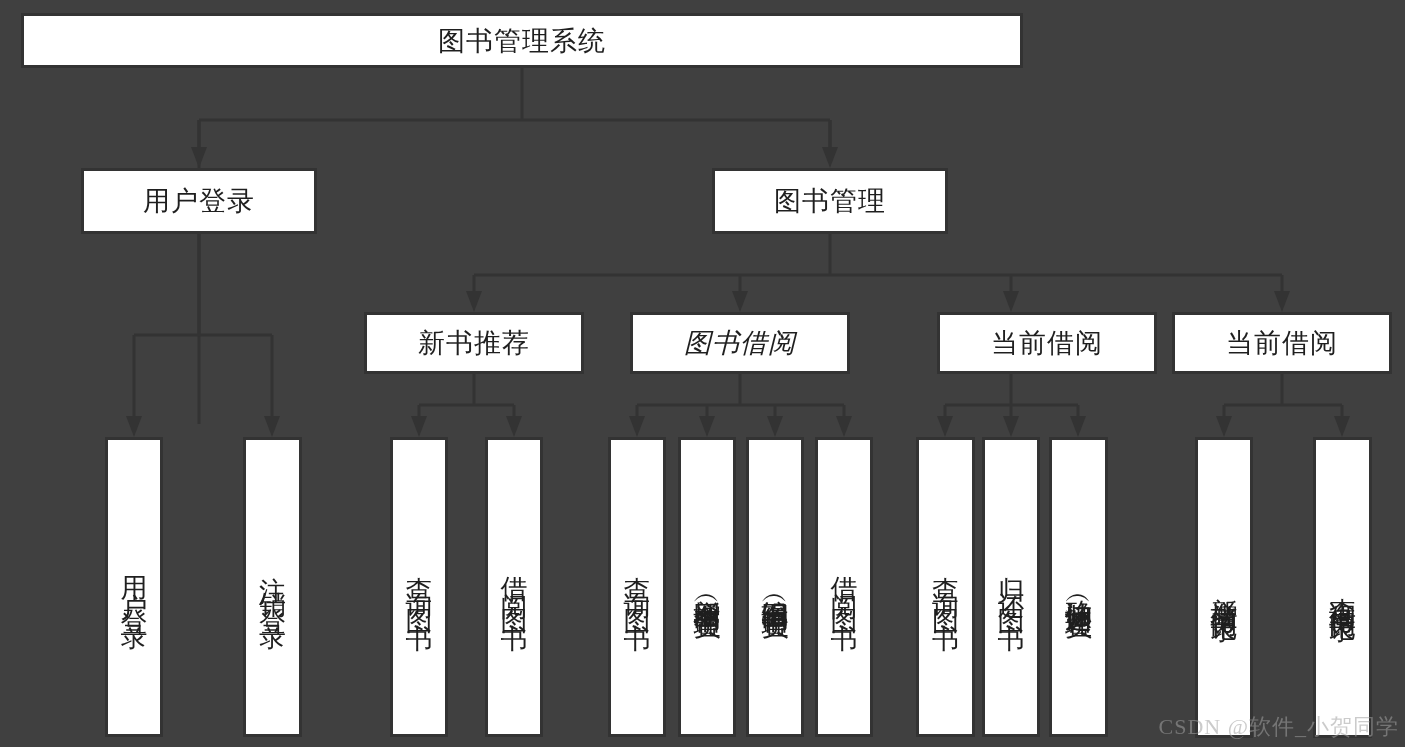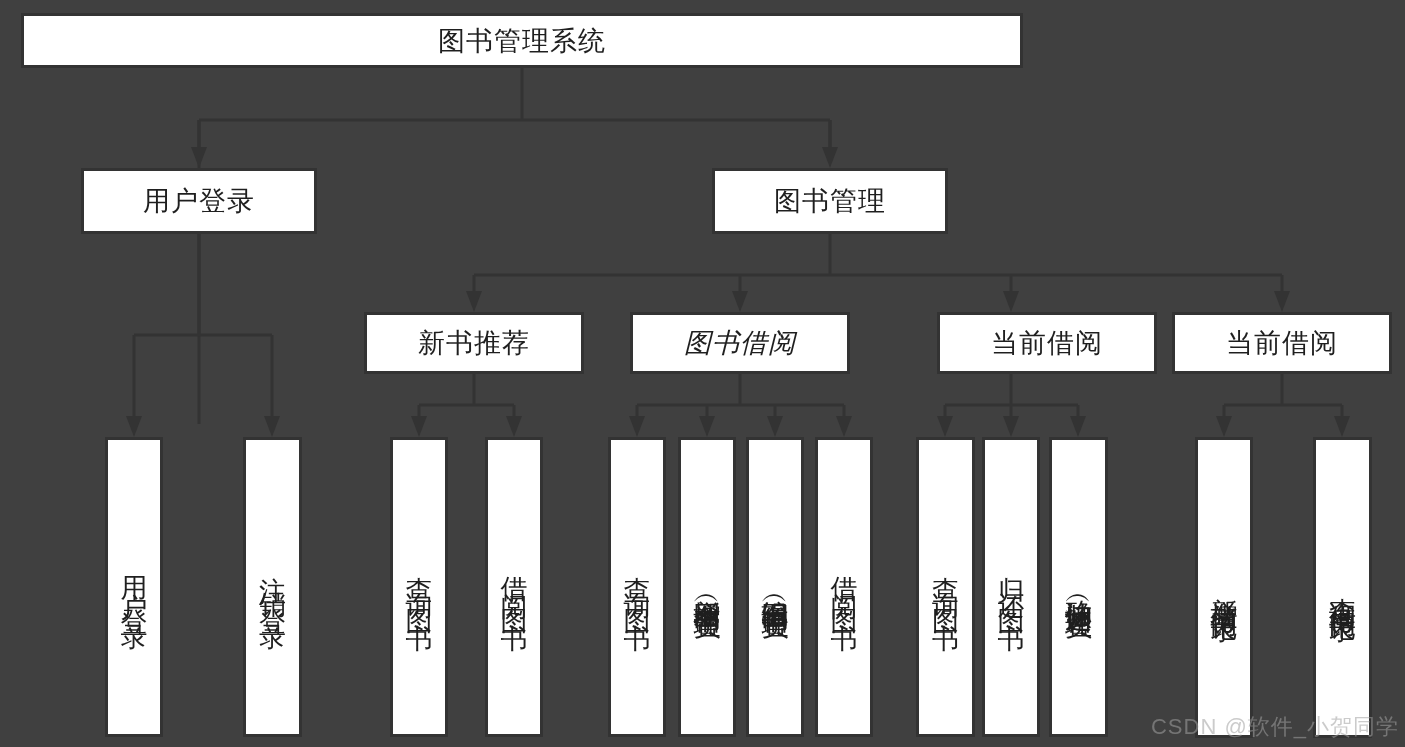--- a/index.html
+++ b/index.html
@@ -43,20 +43,21 @@
   .sp-tight { letter-spacing: 2px; }
   .watermark {
     position: absolute;
     top: 712px;
     right: 6px;
     font-size: 22px;
     color: rgba(160,160,160,0.55);
     letter-spacing: 1px;
     white-space: nowrap;
     z-index: 5;
+    font-family: Liberation Serif, serif;
   }
 </style>
 </head>
 <body>
 
 <div class="canvas">
 
   <svg class="connector-layer" width="1405" height="747" viewBox="0 0 1405 747" xmlns="http://www.w3.org/2000/svg">
     <g stroke="#333333" stroke-width="3" fill="none">
 

